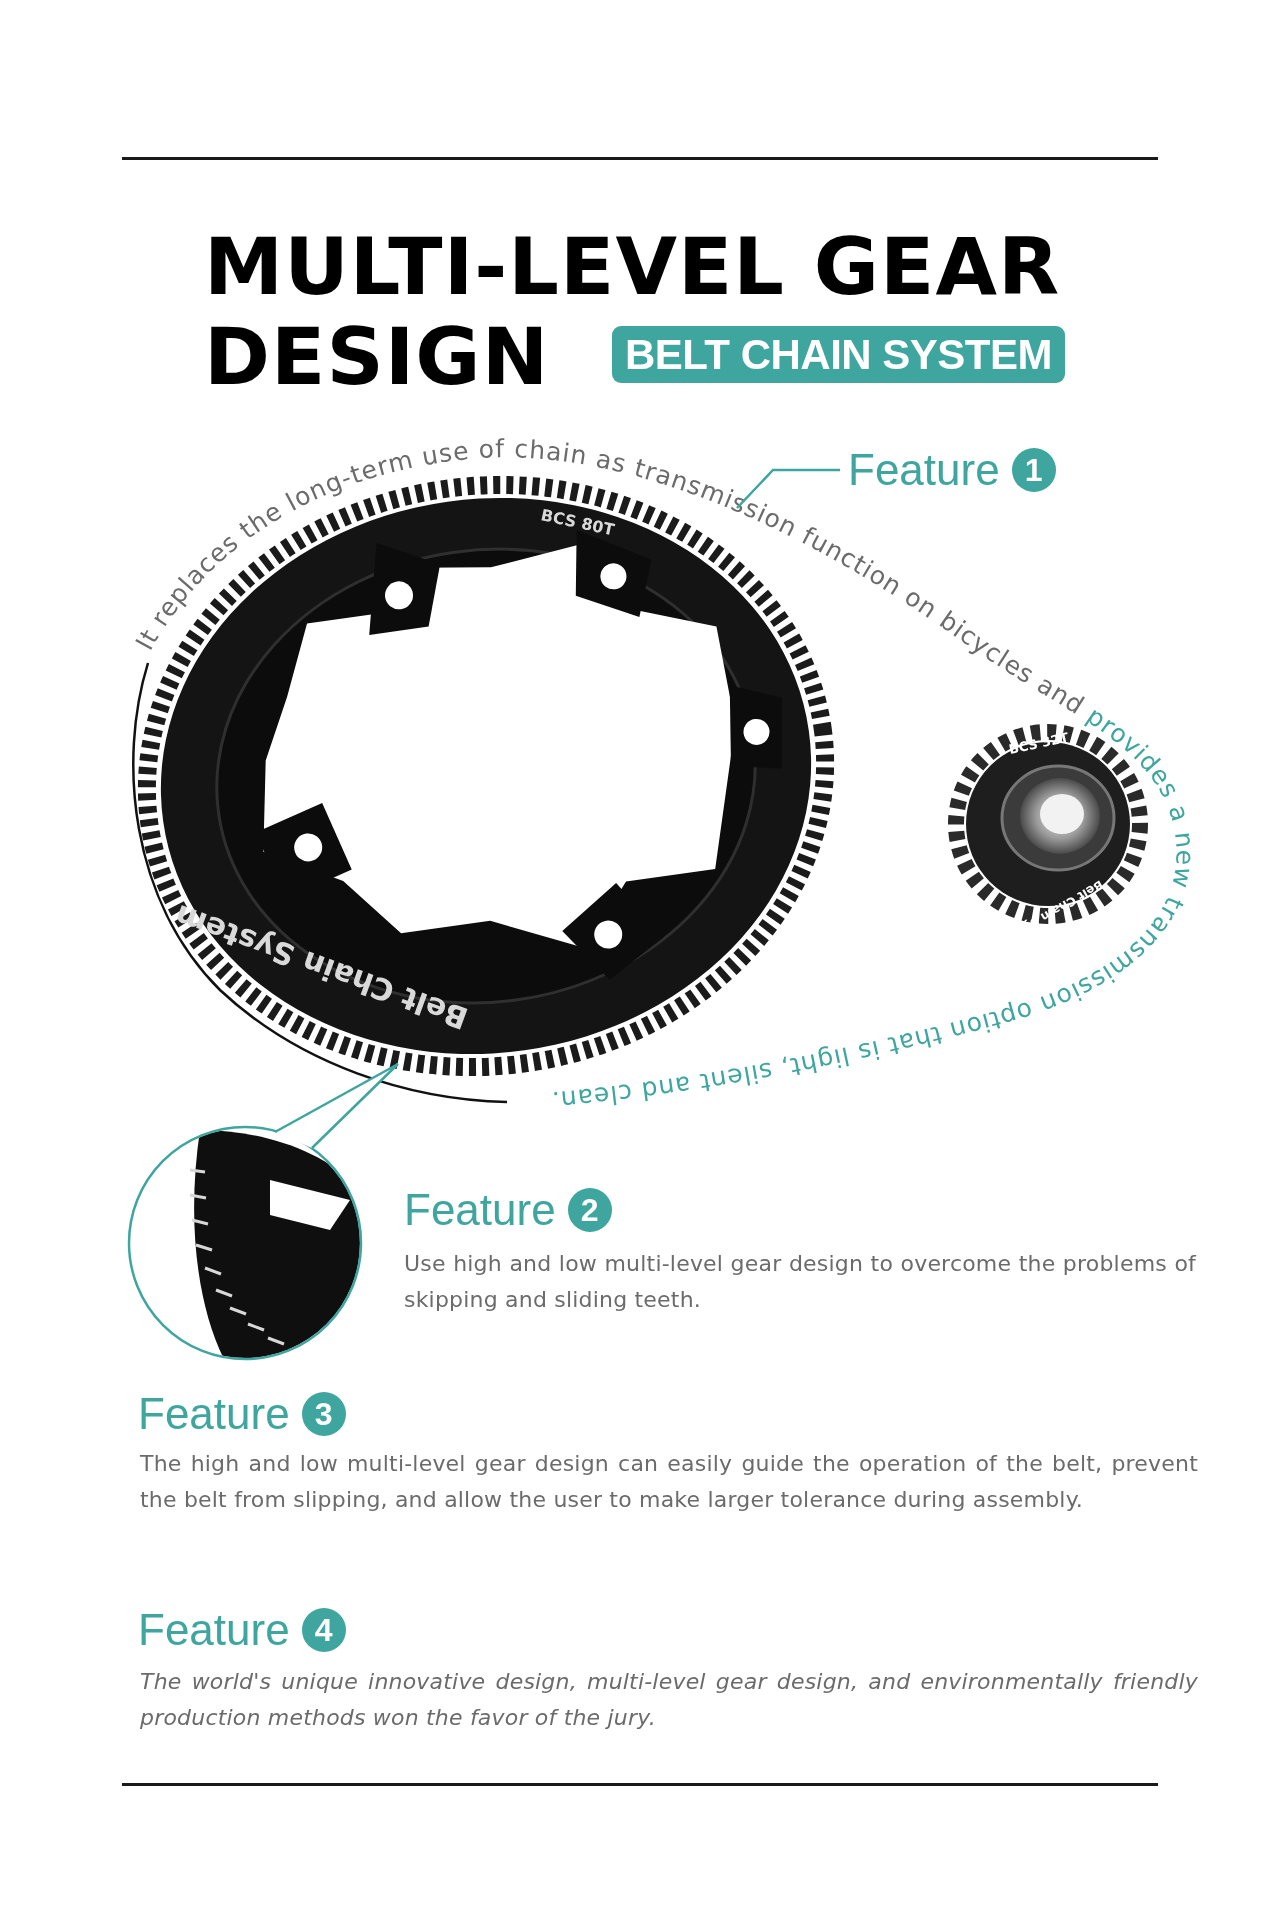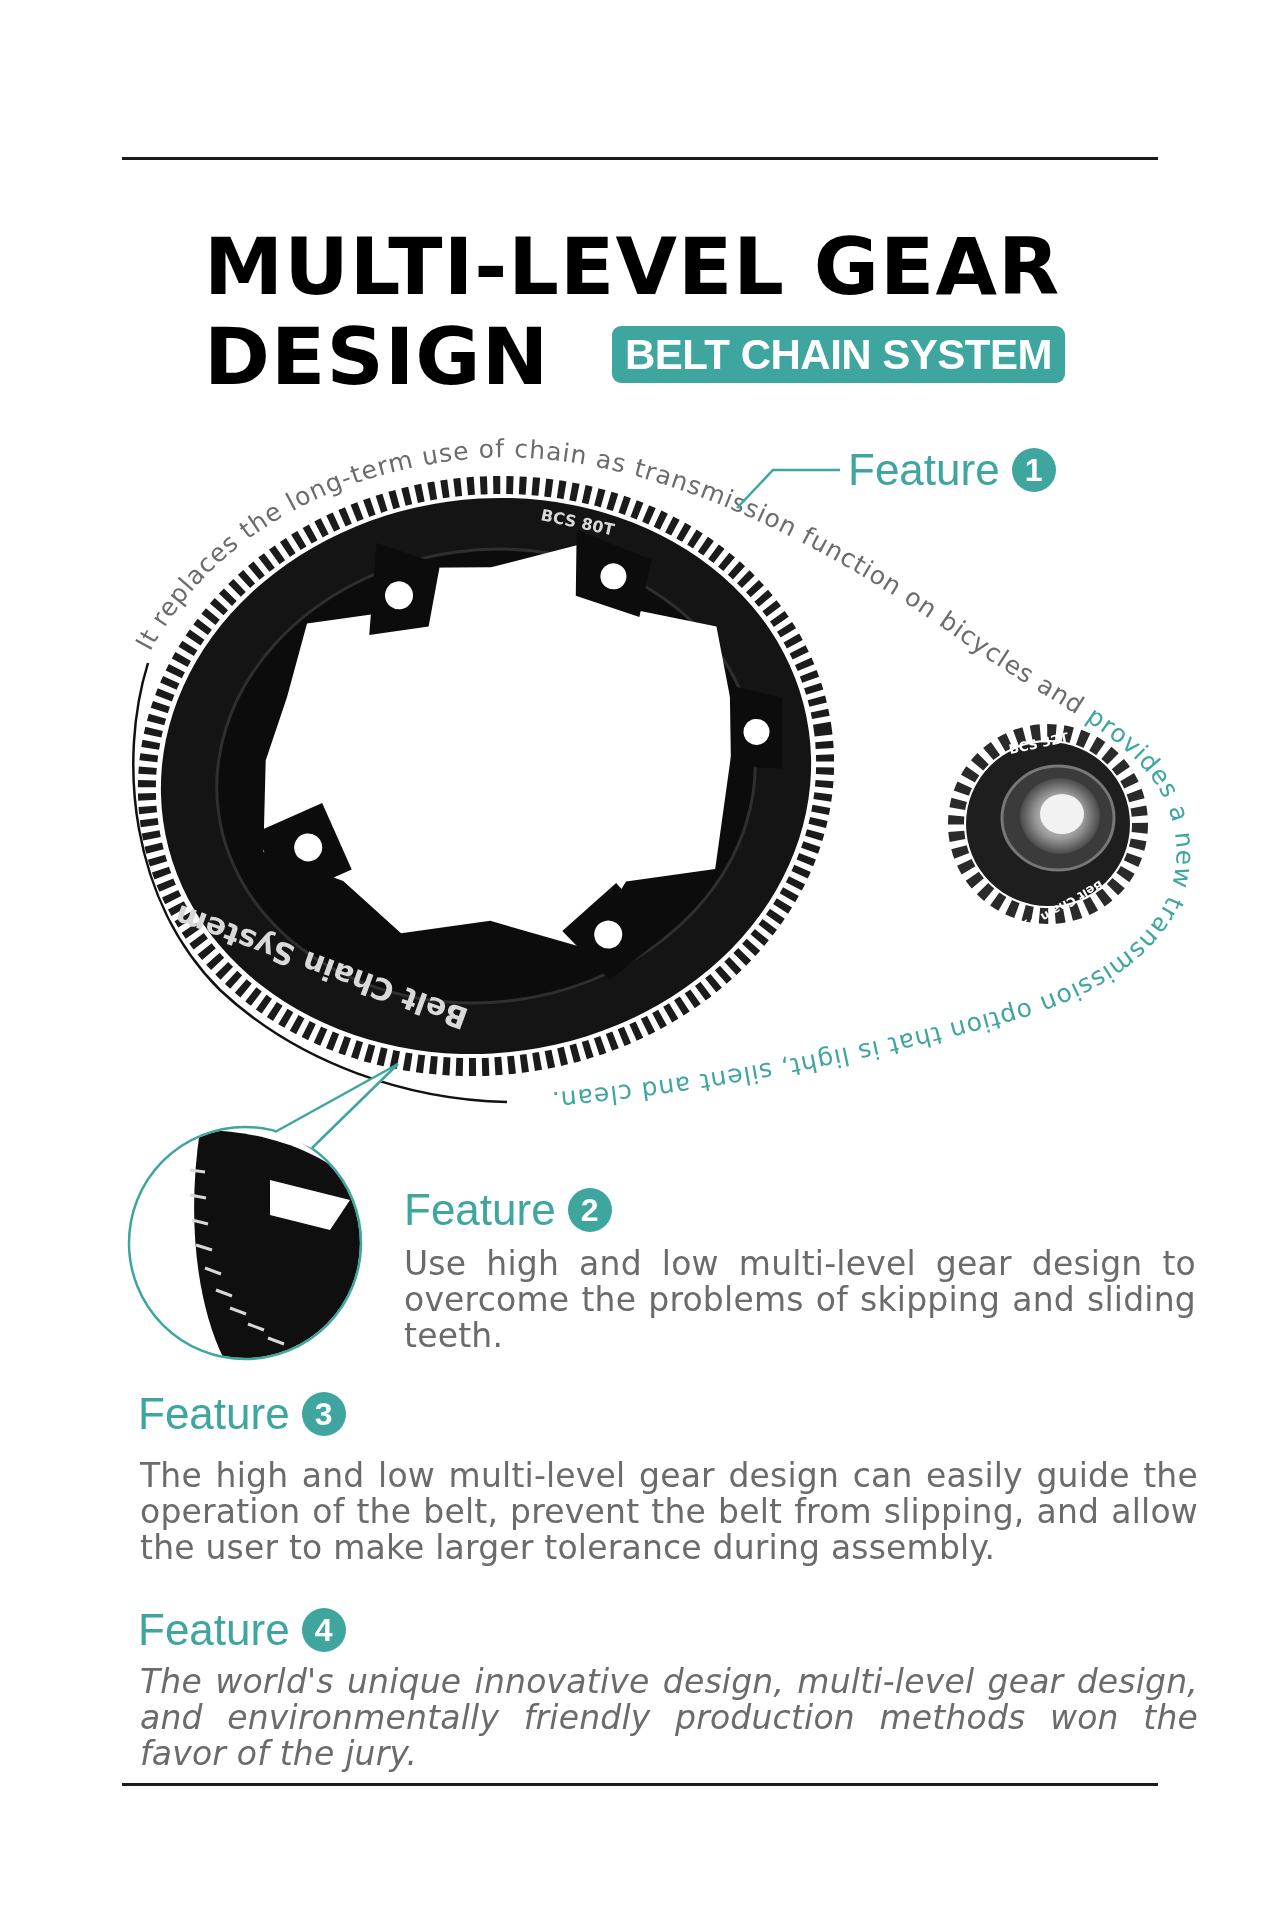--- a/index.html
+++ b/index.html
@@ -14,21 +14,21 @@
            align-items: center; justify-content: center;
            font-family: "Liberation Sans", sans-serif; font-weight: bold; font-size: 42px;
            letter-spacing: -0.5px; }
   .feat-head { position: absolute; display: flex; align-items: center; gap: 12px;
                color: #3ea59f; font-family: "Liberation Sans", sans-serif; font-size: 44px;
                line-height: 48px; }
   .num { width: 44px; height: 44px; border-radius: 50%; background: #3ea59f; color: #fff;
          display: inline-flex; align-items: center; justify-content: center;
          font-family: "Liberation Sans", sans-serif; font-weight: bold; font-size: 32px; }
   .feat-body { position: absolute; color: #6b6b6b; font-family: "DejaVu Sans", sans-serif;
-               font-size: 33px; line-height: 36px; margin: 0; text-align: justify;
+               font-size: 22px; line-height: 36px; margin: 0; text-align: justify;
                letter-spacing: 0.2px; }
   svg { position: absolute; left: 0; top: 0; }
 </style>
 </head>
 <body>
 
 <div class="rule" style="top:157px;"></div>
 
 <h1 class="title" style="top:222px;">MULTI-LEVEL GEAR</h1>
 <h1 class="title" style="top:312px;">DESIGN</h1>
@@ -119,21 +119,21 @@
 <div class="feat-head" style="left:404px; top:1186px;">
   <span>Feature</span>
   <span class="num">2</span>
 </div>
 <p class="feat-body" style="left:404px; top:1246px; width:792px;">Use high and low multi-level gear design to overcome the problems of skipping and sliding teeth.</p>
 
 <div class="feat-head" style="left:138px; top:1390px;">
   <span>Feature</span>
   <span class="num">3</span>
 </div>
-<p class="feat-body" style="left:140px; top:1446px; width:1058px;margin-top:12px;">The high and low multi-level gear design can easily guide the operation of the belt, prevent the belt from slipping, and allow the user to make larger tolerance during assembly.</p>
+<p class="feat-body" style="left:140px; top:1446px; width:1058px;">The high and low multi-level gear design can easily guide the operation of the belt, prevent the belt from slipping, and allow the user to make larger tolerance during assembly.</p>
 
 <div class="feat-head" style="left:138px; top:1606px;">
   <span>Feature</span>
   <span class="num">4</span>
 </div>
 <p class="feat-body" style="left:140px; top:1664px; width:1058px;font-style:italic;">The world's unique innovative design, multi-level gear design, and environmentally friendly production methods won the favor of the jury.</p>
 
 <div class="rule" style="top:1783px;"></div>
 
 </body></html>

